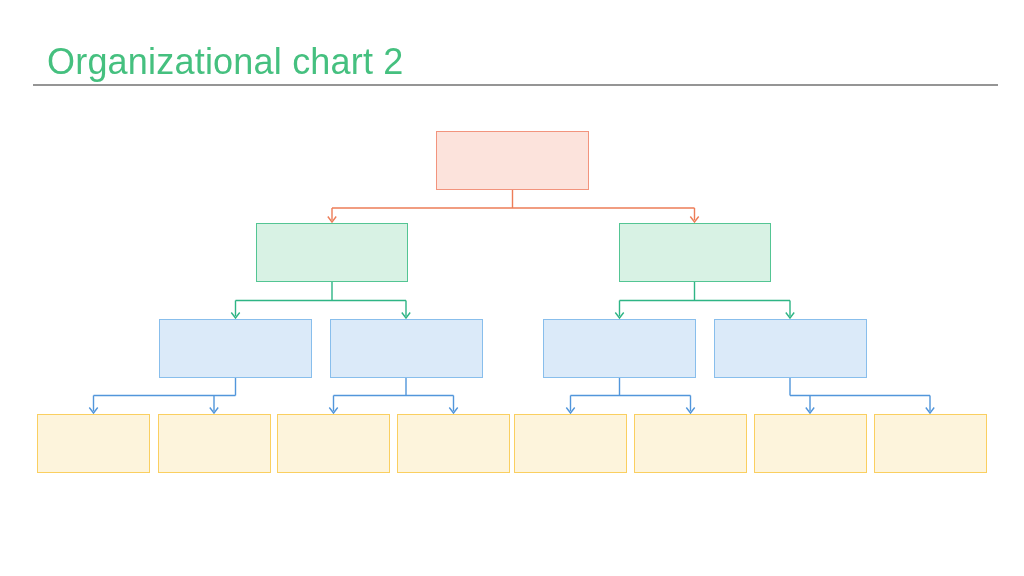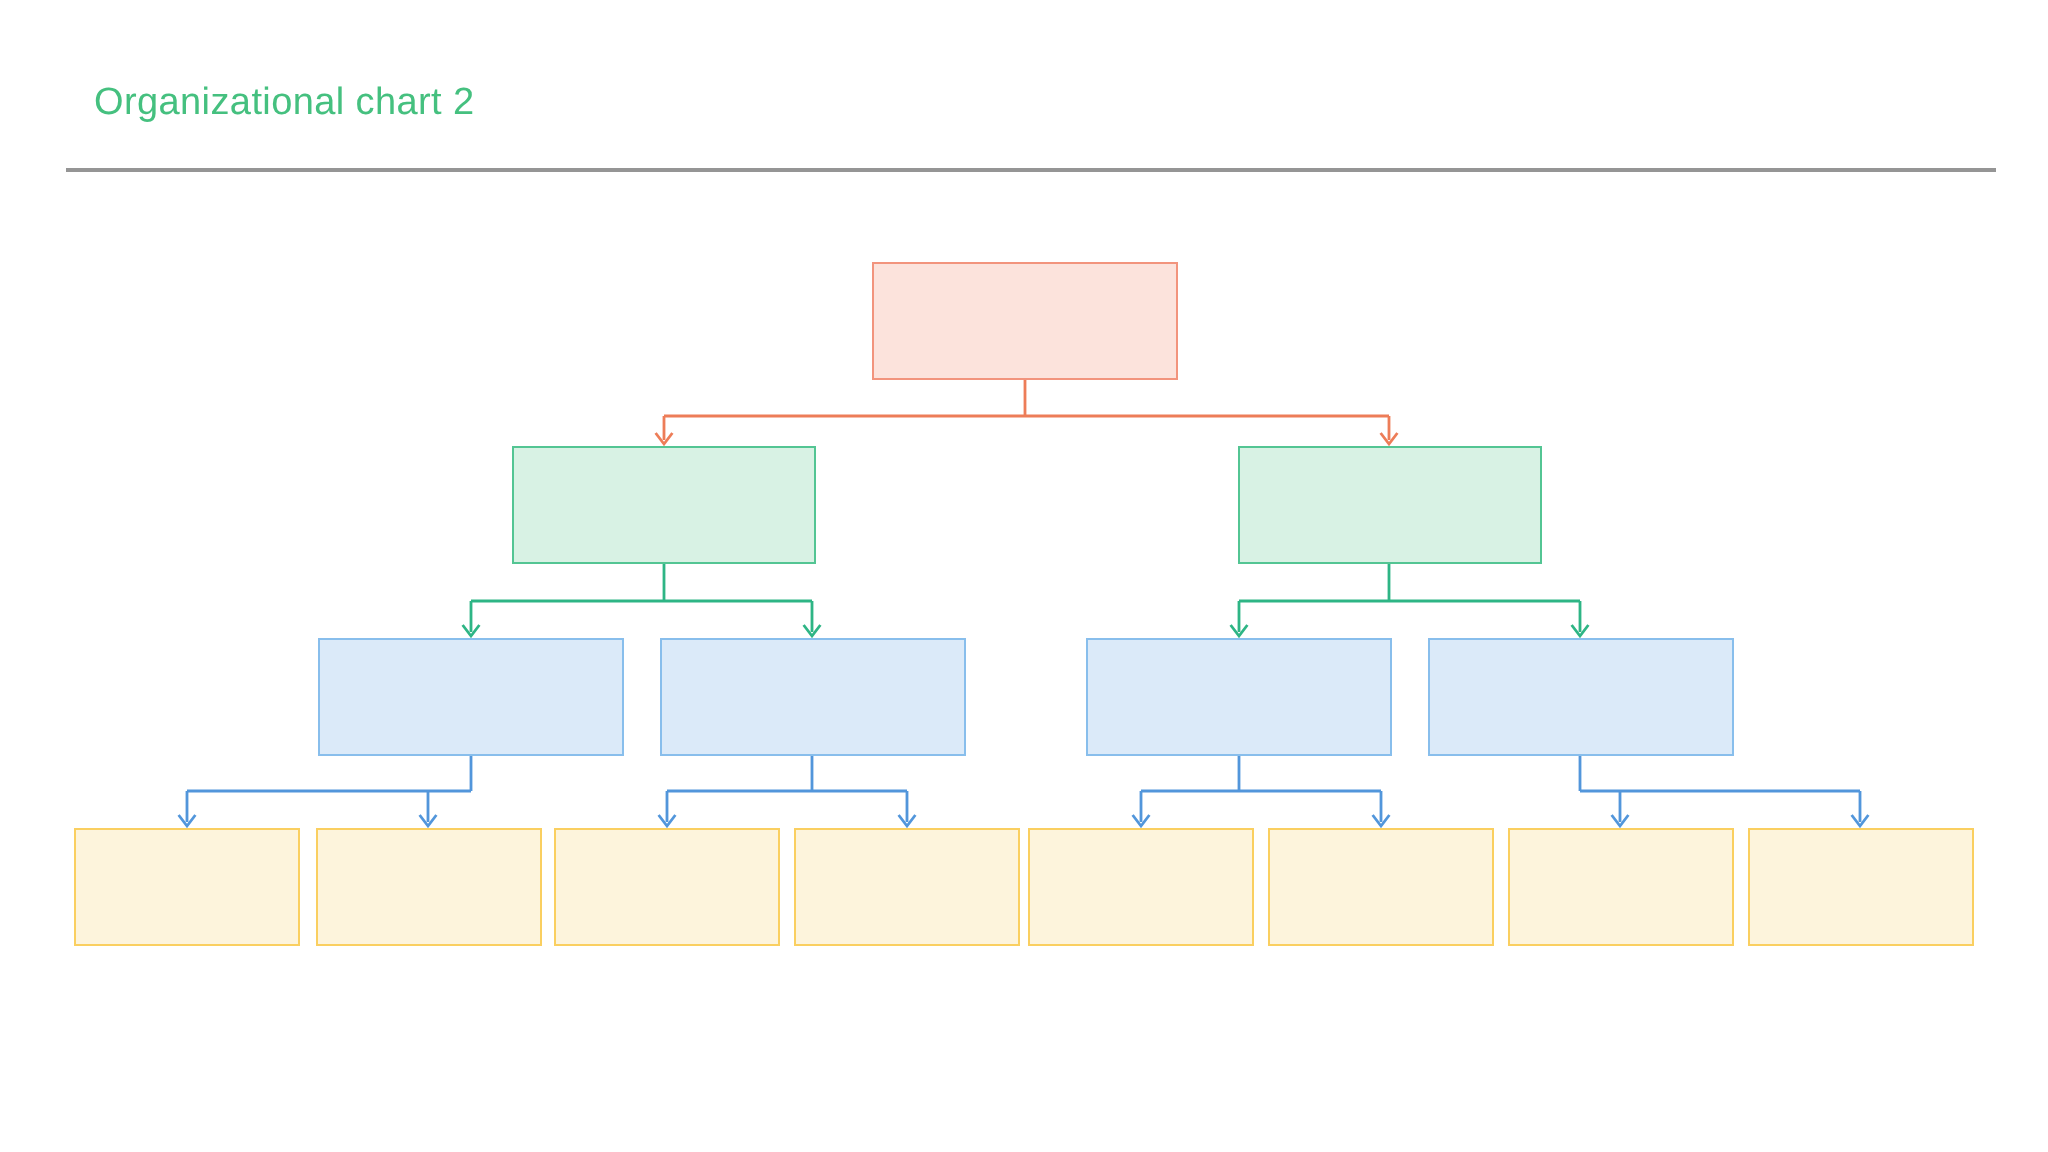--- a/index.html
+++ b/index.html
@@ -1,21 +1,21 @@
 <!DOCTYPE html>
 <html><head>
 <meta charset="utf-8">
 <style>
   html,body{margin:0;padding:0;background:#ffffff;}
   .slide{
     position:relative;width:1024px;height:576px;background:#ffffff;overflow:hidden;
     font-family:"Liberation Sans", sans-serif;
   }
   .slide-title{
-    position:absolute;left:47px;top:41px;font-size:19px;font-weight:400;
+    position:absolute;left:47px;top:41px;font-size:36px;font-weight:400;
     letter-spacing:0.2px;white-space:nowrap;
   }
   .title-rule{position:absolute;left:33px;top:84px;width:965px;height:2px;}
   .org-node{position:absolute;box-sizing:border-box;border-style:solid;border-width:1.5px;}
   svg.connectors{position:absolute;left:0;top:0;pointer-events:none;}
 </style>
 </head>
 <body>
 
 <div class="slide" style="background: rgb(255, 255, 255);">

